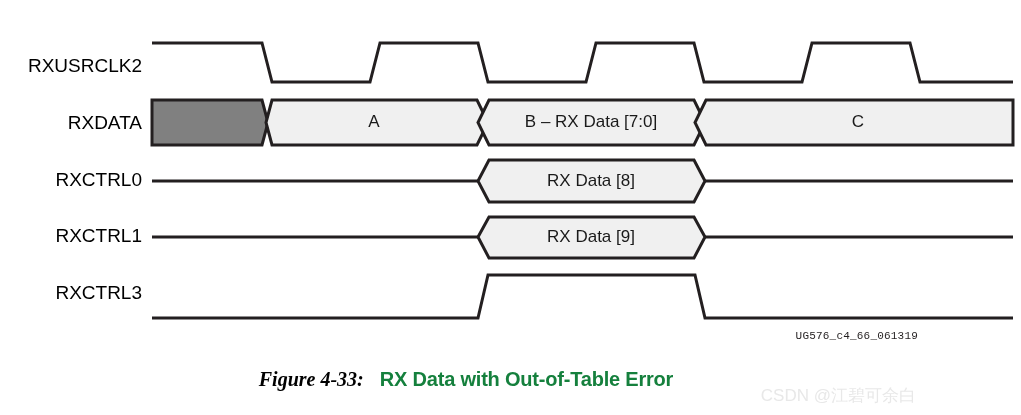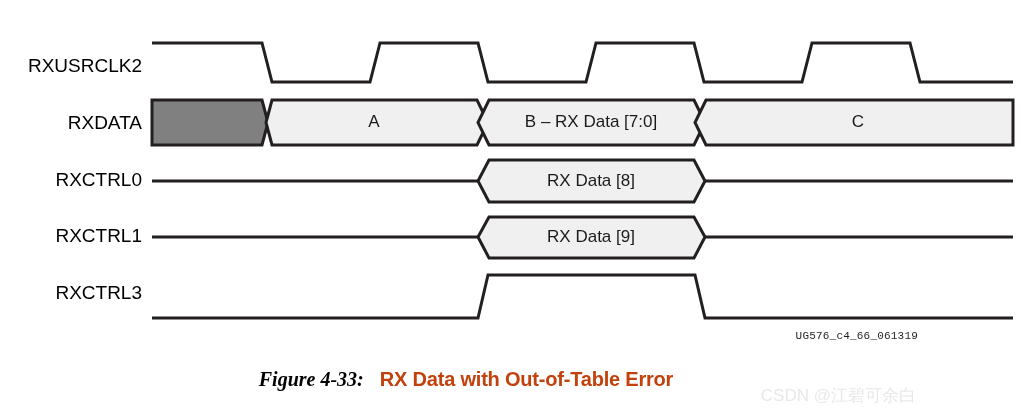--- a/index.html
+++ b/index.html
@@ -83,21 +83,21 @@
     font-family: "Liberation Serif", serif;
     font-style: italic;
     font-weight: bold;
     font-size: 20px;
     color: #000000;
   }
   .caption-title {
     font-family: "Liberation Sans", sans-serif;
     font-weight: bold;
     font-size: 20px;
-    color: #c2410c;
+    color: #15803d;
     margin-left: 16px;
     letter-spacing: -0.2px;
   }
   .watermark {
     position: absolute;
     right: 16px;
     bottom: 8px;
     font-family: "Liberation Sans", sans-serif;
     font-size: 17px;
     color: #e8e8e8;

